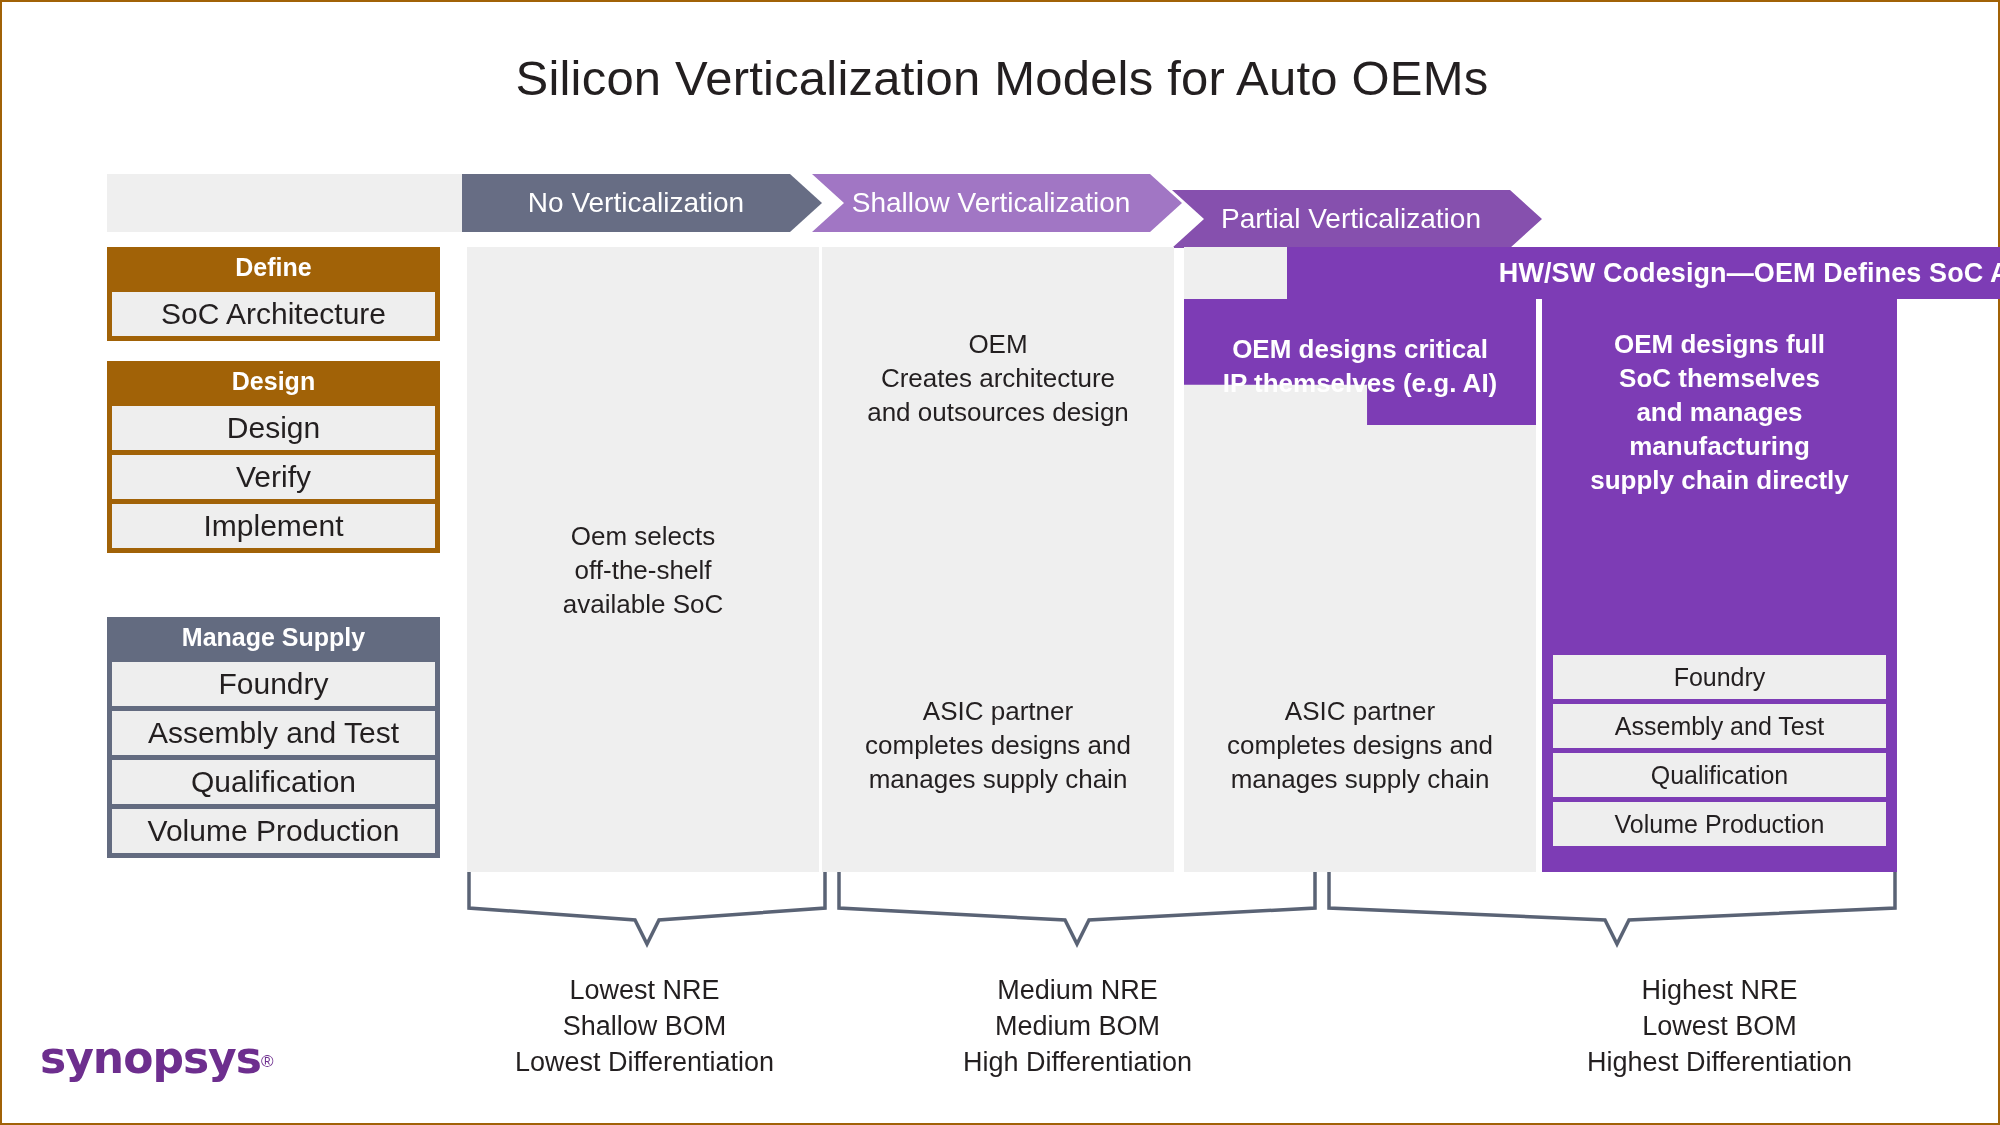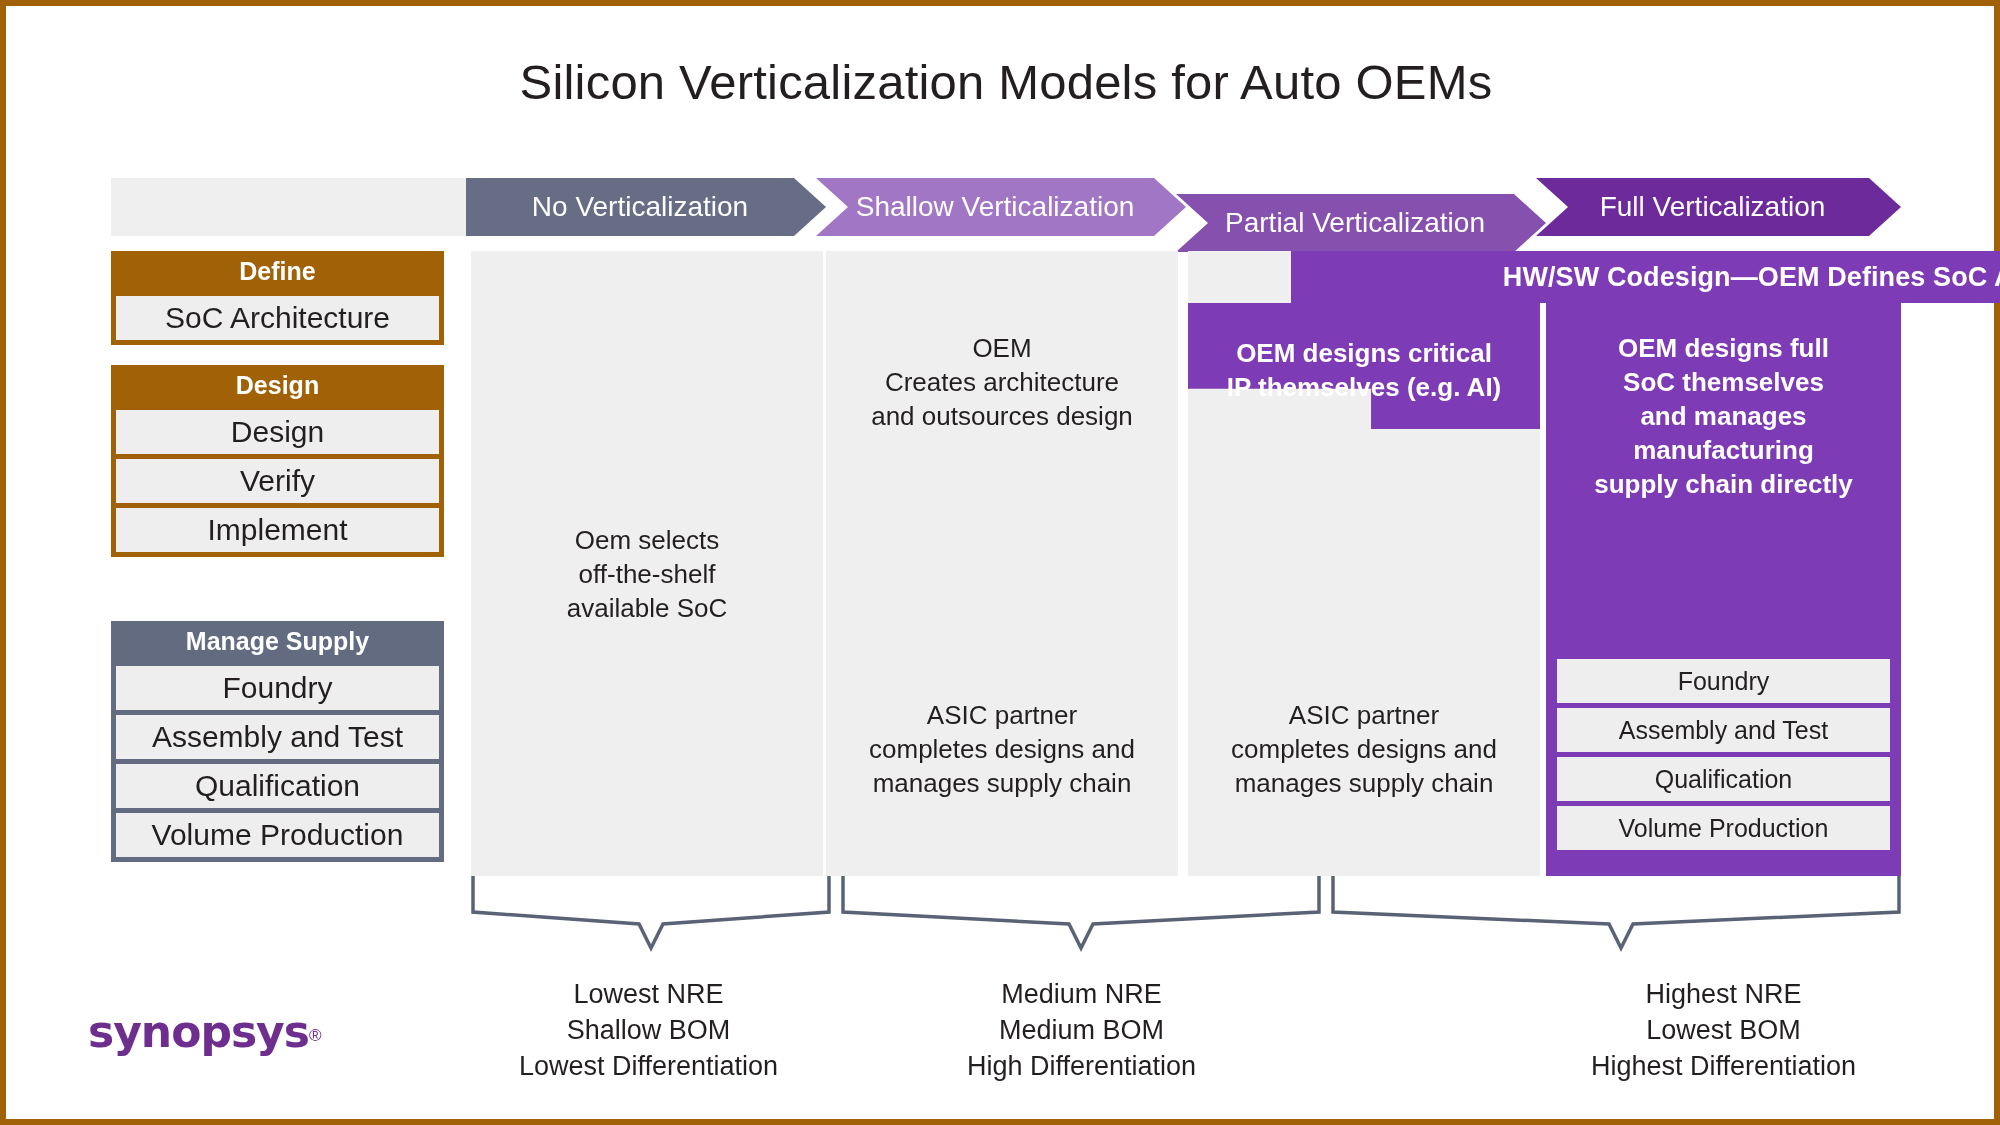--- a/index.html
+++ b/index.html
@@ -1,18 +1,18 @@
 <!DOCTYPE html>
 <html><head>
 <meta charset="utf-8">
 <style>
   html,body{margin:0;padding:0;background:#ffffff;}
   body{width:2000px;height:1125px;font-family:"Liberation Sans",sans-serif;overflow:hidden;}
 
-  #page{position:relative;width:2000px;height:1125px;box-sizing:border-box;border:6px solid #a16207;background:#fff;}
+  #page{position:relative;width:2000px;height:1125px;box-sizing:border-box;border:2px solid #a16207;background:#fff;}
 
   
   #title{position:absolute;left:0;top:48px;width:2000px;text-align:center;
          font-size:49px;color:#231f20;letter-spacing:.2px;font-weight:400;}
 
   
   #headerRow{position:absolute;left:105px;top:172px;width:1790px;height:58px;}
   #headerSpacer{position:absolute;left:0;top:0;width:355px;height:58px;background:#efefef;}
   .chev{position:absolute;top:0;height:58px;display:flex;align-items:center;justify-content:center;
         color:#ffffff;font-size:28px;font-weight:400;box-sizing:border-box;}
@@ -48,21 +48,21 @@
   .supplybox{position:absolute;left:1551px;width:333px;height:44px;background:#eeeeee;
              display:flex;align-items:center;justify-content:center;color:#231f20;font-size:25px;}
 
   .vdiv{position:absolute;top:52px;width:3px;height:573px;background:#ffffff;}
 
   
   #braces{position:absolute;left:455px;top:868px;width:1450px;height:80px;}
   .sumtext{position:absolute;text-align:center;color:#231f20;font-size:27px;line-height:36px;white-space:pre-line;}
 
   
-  #logo{position:absolute;left:38px;top:1000px;margin-left:44px;}
+  #logo{position:absolute;left:38px;top:1030px;}
   #logo .wm{font-size:44px;font-weight:bold;color:#6d2e8e;letter-spacing:-1px;
             font-family:"DejaVu Sans",sans-serif;}
   #logo .reg{font-size:17px;vertical-align:super;color:#6d2e8e;}
 </style>
 </head>
 <body>
 
 <div id="page">
 
   <div id="title">Silicon Verticalization Models for Auto OEMs</div>
@@ -78,24 +78,20 @@
     <div class="chev" style="left:705px;width:370px;background:#a176c4;
                 clip-path:polygon(0 0, calc(100% - 32px) 0, 100% 50%, calc(100% - 32px) 100%, 0 100%, 32px 50%);">
       <span>Shallow Verticalization</span>
     </div>
 
     <div class="chev" style="left:1065px;width:370px;background:#8650ae;
                 clip-path:polygon(0 0, calc(100% - 32px) 0, 100% 50%, calc(100% - 32px) 100%, 0 100%, 32px 50%);margin-top:16px;">
       <span>Partial Verticalization</span>
     </div>
 
-    <div class="chev" style="left:1425px;width:365px;background:#6c2a9b;
-                clip-path:polygon(0 0, calc(100% - 32px) 0, 100% 50%, calc(100% - 32px) 100%, 0 100%, 32px 50%);">
-      <span>Full Verticalization</span>
-    </div>
   </div>
 
   <div class="grp purple-grp" style="top:245px;">
     <div class="grp-hdr">Define</div>
     <div class="grp-item">SoC Architecture</div>
   </div>
 
   <div class="grp purple-grp" style="top:359px;">
     <div class="grp-hdr">Design</div>
     <div class="grp-item">Design</div>

